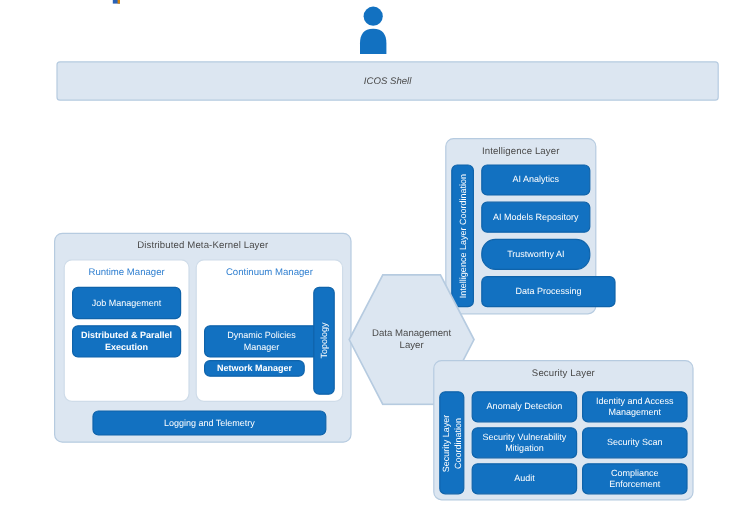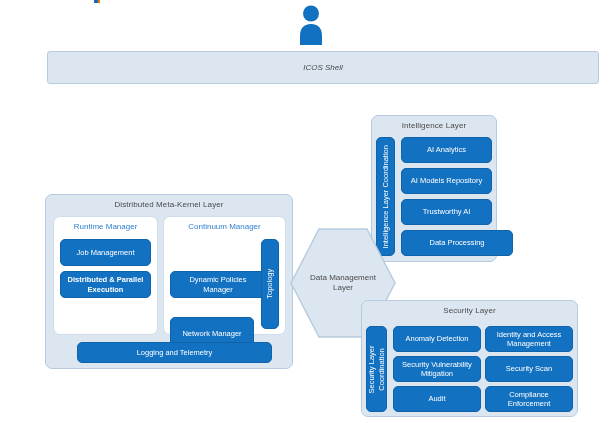--- a/index.html
+++ b/index.html
@@ -150,21 +150,21 @@
   <div class="abs node vert" style="left:376px; top:137px; width:19px; height:119px;">
     <span class="vtext">Intelligence Layer Coordination</span>
   </div>
 
   <div class="abs node" style="left:401px; top:137px; width:91px; height:26px;">
     <span>AI Analytics</span>
   </div>
   <div class="abs node" style="left:401px; top:168px; width:91px; height:26px;">
     <span>AI Models Repository</span>
   </div>
-  <div class="abs node" style="left:401px; top:199px; width:91px; height:26px;">
+  <div class="abs node" style="left:401px; top:199px; width:91px; height:26px;border-radius:12px;">
     <span>Trustworthy AI</span>
   </div>
   <div class="abs node" style="left:401px; top:230px; width:112px; height:26px;">
     <span>Data Processing</span>
   </div>
 
   <div class="abs panel" style="left:45px; top:194px; width:248px; height:175px;">
     <div class="panel-title">Distributed Meta-Kernel Layer</div>
   </div>
 
@@ -177,21 +177,21 @@
   <div class="abs node" style="left:60px; top:271px; width:91px; height:27px;font-weight:bold;">
     <span>Distributed &amp; Parallel Execution</span>
   </div>
 
   <div class="abs subpanel" style="left:163px; top:216px; width:123px; height:119px;">
     <div class="subpanel-title">Continuum Manager</div>
   </div>
   <div class="abs node" style="left:170px; top:271px; width:96px; height:27px;">
     <span>Dynamic Policies Manager</span>
   </div>
-  <div class="abs node" style="left:170px; top:317px; width:84px; height:33px;">
+  <div class="abs node" style="left:170px; top:300px; width:84px; height:14px;font-weight:bold;">
     <span>Network Manager</span>
   </div>
 
   <div class="abs node vert" style="left:261px; top:239px; width:18px; height:90px;">
     <span class="vtext">Topology</span>
   </div>
 
   <div class="abs node" style="left:77px; top:342px; width:195px; height:21px;">
     <span>Logging and Telemetry</span>
   </div>

